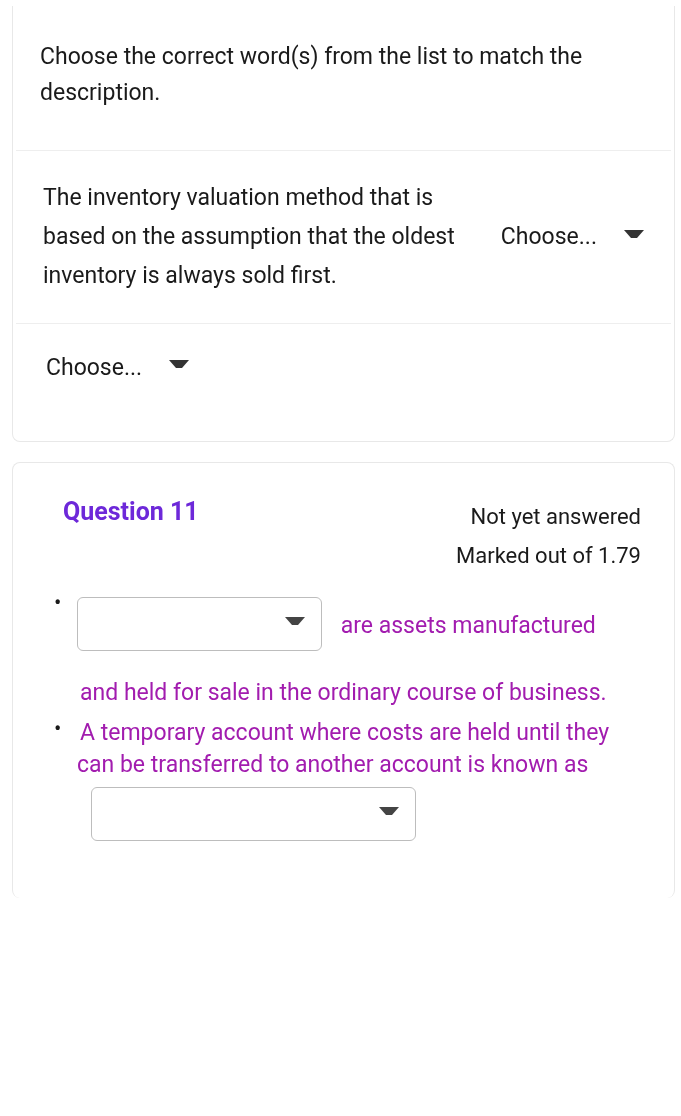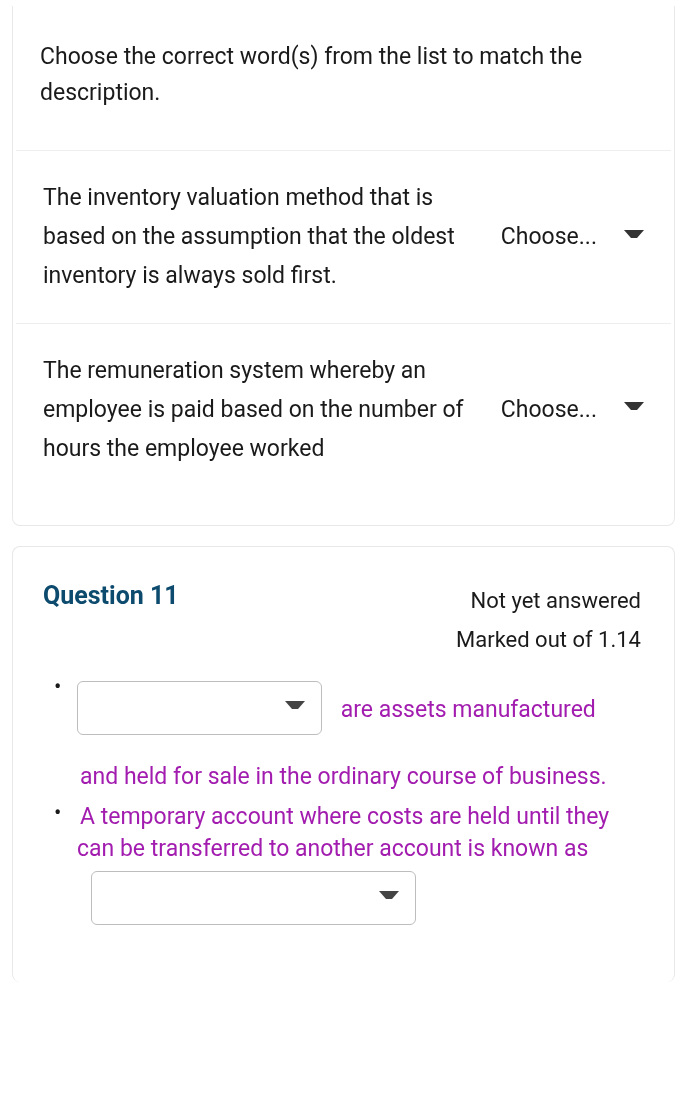--- a/index.html
+++ b/index.html
@@ -69,21 +69,22 @@
     }
     .card-header {
       display: flex;
       justify-content: space-between;
       align-items: flex-start;
       padding: 28px 24px 10px 24px;
     }
     .question-title {
       font-size: 25px;
       font-weight: 700;
-      color: #0c4a6e;
+      color: #6d28d9;
+      margin-left: 20px;
     }
     .status-block {
       font-size: 22px;
       line-height: 1.5;
       text-align: right;
       color: #1a1a1a;
     }
     .stem {
       font-size: 23px;
       line-height: 1.6;
@@ -144,34 +145,33 @@
 
   <div class="match-row">
     <div class="match-text">The inventory valuation method that is based on the assumption that the oldest inventory is always sold first.</div>
     <div class="choose-dropdown">
       <span>Choose...</span>
       <span class="caret-down"></span>
     </div>
   </div>
 
   <div class="match-row">
-    <div class="match-text">The remuneration system whereby an employee is paid based on the number of hours the employee worked</div>
     <div class="choose-dropdown">
       <span>Choose...</span>
       <span class="caret-down"></span>
     </div>
   </div>
 </div>
 
 <div class="question-card second">
   <div class="card-header">
     <div class="question-title">Question 11</div>
     <div class="status-block">
       <div>Not yet answered</div>
-      <div>Marked out of 1.14</div>
+      <div>Marked out of 1.79</div>
     </div>
   </div>
 
 
   <div class="answer-list">
 
     <div class="answer-item">
       <span class="inline-select select-wide">
         <span class="caret-down"></span>
       </span><span class="line-text"> are assets manufactured</span>

